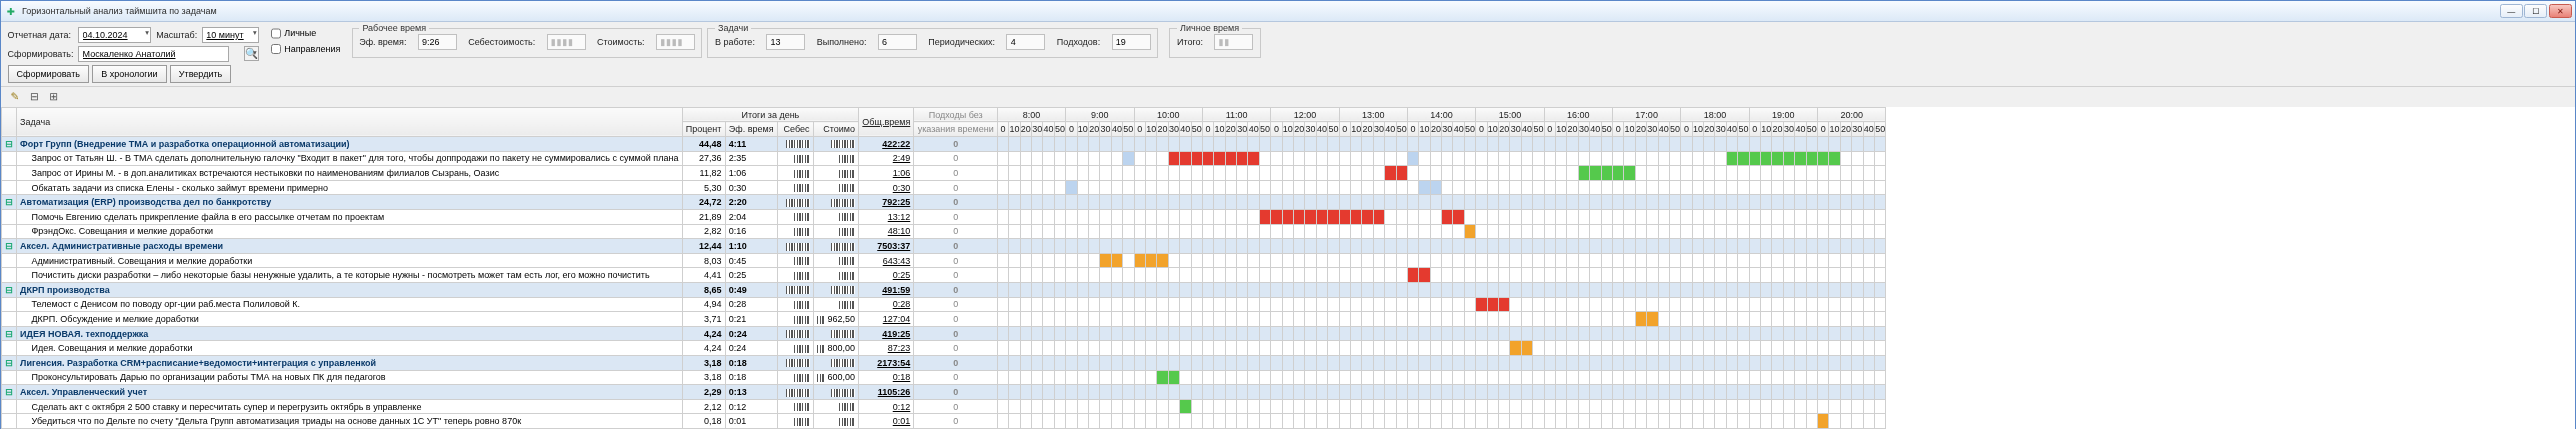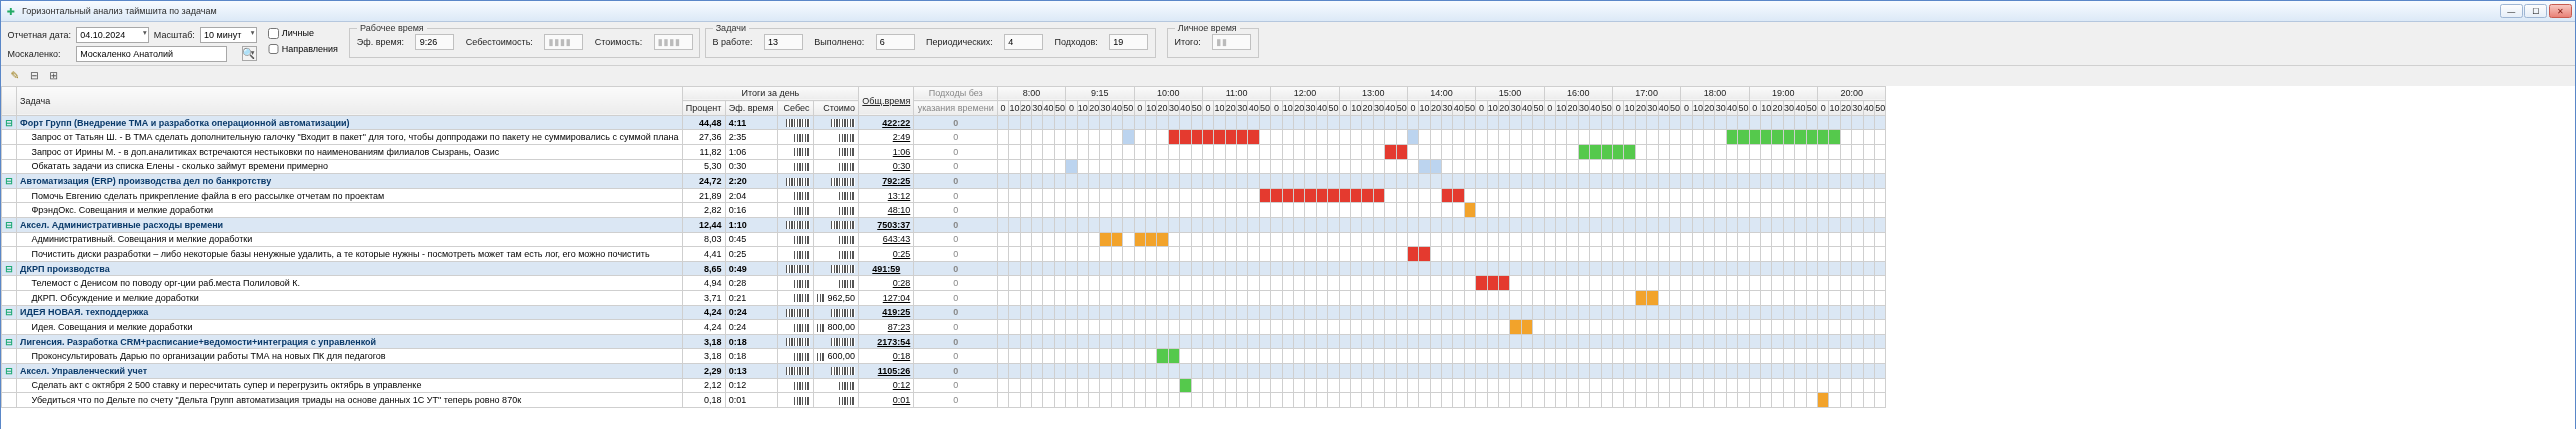--- a/index.html
+++ b/index.html
@@ -9,21 +9,21 @@
   .titlebar { height: 21px; background: linear-gradient(#f7fbff,#dce9f7); display: flex; align-items: center; padding: 0 3.2px; border-bottom: 0.8px solid #b5c7de; }
   .titlebar .icon { width:13px; height:13px; margin-right:4.9px; display:inline-flex; align-items:center; justify-content:center; font-size:9.7px; color:#2a6; }
   .titlebar .title { flex:1; color:#2b2b2b; }
   .winbtns { display:flex; gap:1.6px; }
   .winbtn { width:23px; height:14.6px; border:0.8px solid #9fb6d4; background:linear-gradient(#fdfdfd,#e6eef8); border-radius:2.4px; display:flex; align-items:center; justify-content:center; font-size:8px; cursor:pointer; }
   .winbtn.close { background:linear-gradient(#f7c7c1,#e98177); border-color:#c85a4e; color:#7a1108; }
 
   .toolzone { padding:4.9px 6.5px 3.2px 6.5px; display:flex; align-items:flex-start; gap:11.4px; border-bottom:0.8px solid #d0d0d0; }
   .formgrid { display:grid; grid-template-columns:auto auto auto auto; gap:3.2px 4.9px; align-items:center; }
   .lbl { white-space:nowrap; color:#222; }
-  .inp, .sel { border:0.8px solid #a8a8a8; background:#fff; height:16px; padding:0 3.2px; font:inherit; }
+  .inp, .sel { border:0.8px solid #a8a8a8; background:#fff; height:16px; padding:0 3.2px; font:inherit;text-decoration:underline; }
   .selwrap { position:relative; display:inline-block; }
   .selwrap::after { content:"▾"; position:absolute; right:2.4px; top:1.6px; font-size:7.3px; color:#555; pointer-events:none; }
   .btn { height:18px; padding:0 8px; border:0.8px solid #9a9a9a; background:linear-gradient(#fdfdfd,#e8e8e8); cursor:pointer; font:inherit; }
   .btnrow { display:flex; gap:3.2px; margin-top:3.2px; }
   .chk { display:flex; gap:3.2px; white-space:nowrap; }
   .chk input { width:10.5px; height:10.5px; }
 
   .fieldset { border:0.8px solid #c9c9c9; padding:4.9px 6.5px 6.5px 6.5px; position:relative; margin-top:1.6px; }
   .fieldset .legend { position:absolute; top:-6.5px; left:6.5px; background:#f0f0f0; padding:0 3.2px; font-size:9px; color:#333; }
   .metrics { display:flex; gap:11.4px; align-items:center; }
@@ -72,25 +72,30 @@
   </div>
 
   <div class="toolzone">
     <div>
       <div class="formgrid">
         <span class="lbl">Отчетная дата:</span>
         <span class="selwrap"><input class="inp" style="width: 73px;" value="04.10.2024"></span>
         <span class="lbl">Масштаб:</span>
         <span class="selwrap"><input class="inp" style="width: 57px;" value="10 минут"></span>
 
-        <span class="lbl">Москаленко:</span>
+        <span class="lbl">Сформировать:</span>
         <span class="selwrap" style="grid-column:2 / span 3; display:flex; gap:15px;">
           <input class="inp" style="width: 151px;" value="Москаленко Анатолий">
           <button class="iconbtn" style="border:0.8px solid #a8a8a8;background:#f3f3f3">🔍</button>
         </span>
+      </div>
+      <div class="btnrow">
+        <button class="btn">Сформировать</button>
+        <button class="btn">В хронологии</button>
+        <button class="btn">Утвердить</button>
       </div>
     </div>
 
     <div style="display:flex;flex-direction:column;gap:4.9px;padding-top:1.6px">
       <label class="chk">
           <input type="checkbox" style="">
           <span>Личные</span>
         </label>
       <label class="chk">
           <input type="checkbox" style="">
@@ -143,21 +148,21 @@
   <div class="grid">
     <table id="tbl">
         <thead>
           <tr>
             <th rowspan="2" class="iconcell"></th>
             <th rowspan="2" class="taskcol">Задача</th>
             <th colspan="4">Итоги за день</th>
             <th rowspan="2" class="barcol">Общ.время</th>
             <th class="apcol">Подходы без</th>
             <th colspan="6" class="hourhead">8:00</th>
-            <th colspan="6" class="hourhead">9:15</th>
+            <th colspan="6" class="hourhead">9:00</th>
             <th colspan="6" class="hourhead">10:00</th>
             <th colspan="6" class="hourhead">11:00</th>
             <th colspan="6" class="hourhead">12:00</th>
             <th colspan="6" class="hourhead">13:00</th>
             <th colspan="6" class="hourhead">14:00</th>
             <th colspan="6" class="hourhead">15:00</th>
             <th colspan="6" class="hourhead">16:00</th>
             <th colspan="6" class="hourhead">17:00</th>
             <th colspan="6" class="hourhead">18:00</th>
             <th colspan="6" class="hourhead">19:00</th>
@@ -1130,21 +1135,21 @@
             <td class="slot "></td>
             <td class="slot "></td>
           </tr>
           <tr class="group">
             <td class="iconcell">⊟</td>
             <td class="taskcol">ДКРП производства</td>
             <td class="numcol">8,65</td>
             <td class="numcol2">0:49</td>
             <td class="numcol"><span class="bar" style="width:24px"></span></td>
             <td class="numcol"><span class="bar" style="width:24px"></span></td>
-            <td class="barcol" style="text-align:center">491:59</td>
+            <td class="barcol" style="text-align:right">491:59</td>
             <td class="apcol">0</td>
             <td class="slot "></td>
             <td class="slot "></td>
             <td class="slot "></td>
             <td class="slot "></td>
             <td class="slot "></td>
             <td class="slot "></td>
             <td class="slot "></td>
             <td class="slot "></td>
             <td class="slot "></td>

